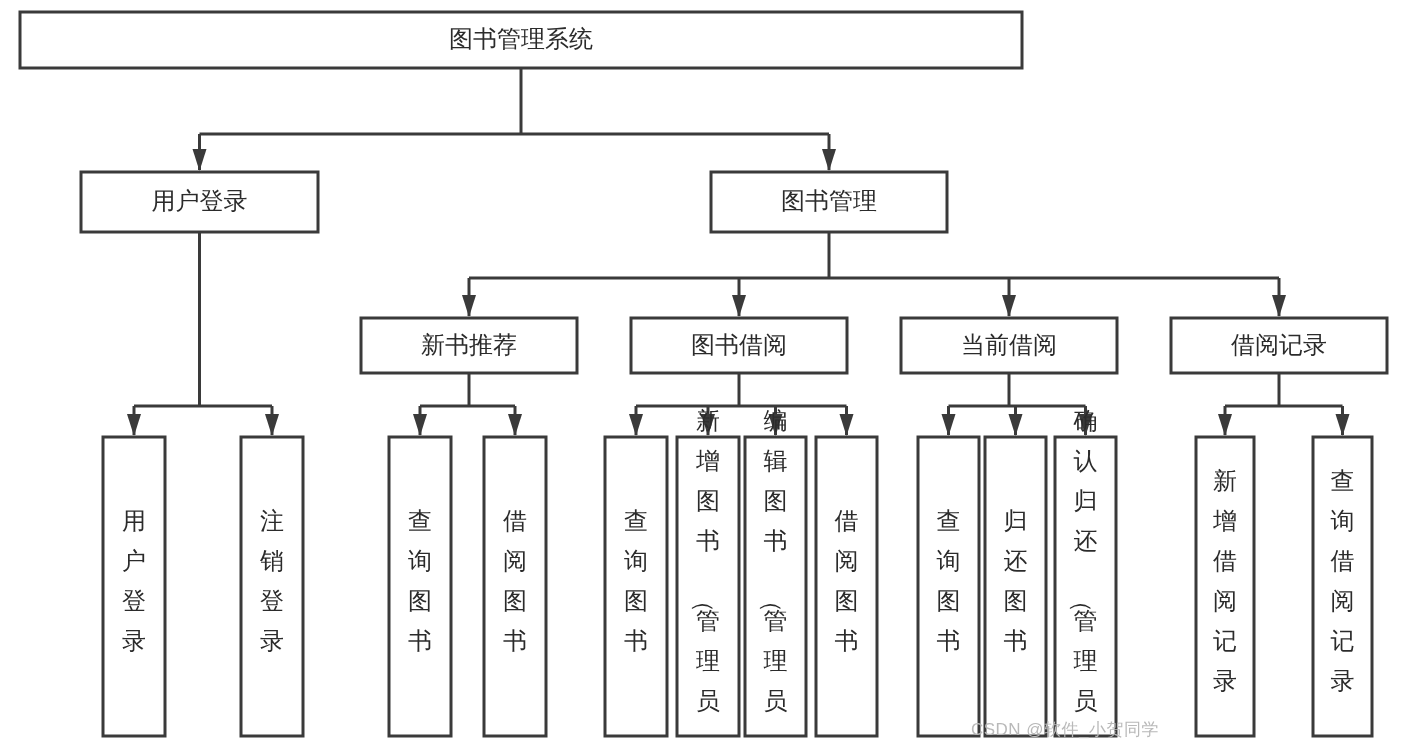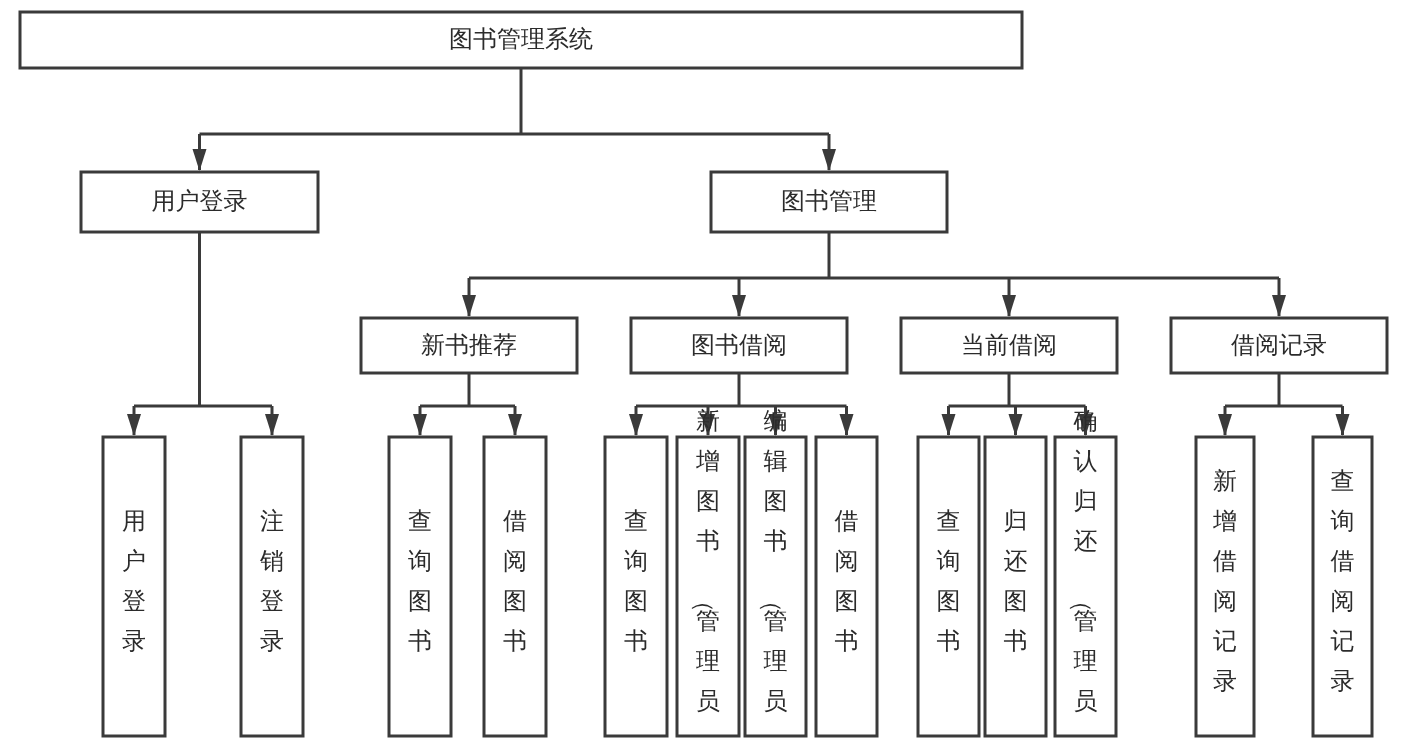--- a/index.html
+++ b/index.html
@@ -204,14 +204,15 @@
           <rect x="1196" y="437" width="58" height="299" class="node-rect"></rect>
           <text x="1225" y="488.5" class="node-label-vert"><tspan x="1225" dy="0">新</tspan><tspan x="1225" dy="40">增</tspan><tspan x="1225" dy="40">借</tspan><tspan x="1225" dy="40">阅</tspan><tspan x="1225" dy="40">记</tspan><tspan x="1225" dy="40">录</tspan></text>
         </g>
         <g>
           <rect x="1313" y="437" width="59" height="299" class="node-rect"></rect>
           <text x="1342.5" y="488.5" class="node-label-vert"><tspan x="1342.5" dy="0">查</tspan><tspan x="1342.5" dy="40">询</tspan><tspan x="1342.5" dy="40">借</tspan><tspan x="1342.5" dy="40">阅</tspan><tspan x="1342.5" dy="40">记</tspan><tspan x="1342.5" dy="40">录</tspan></text>
         </g>
       </g>
   </svg>
 
+  <div class="watermark">CSDN @软件_小贺同学</div>
 
 </div>
 
 </body></html>

